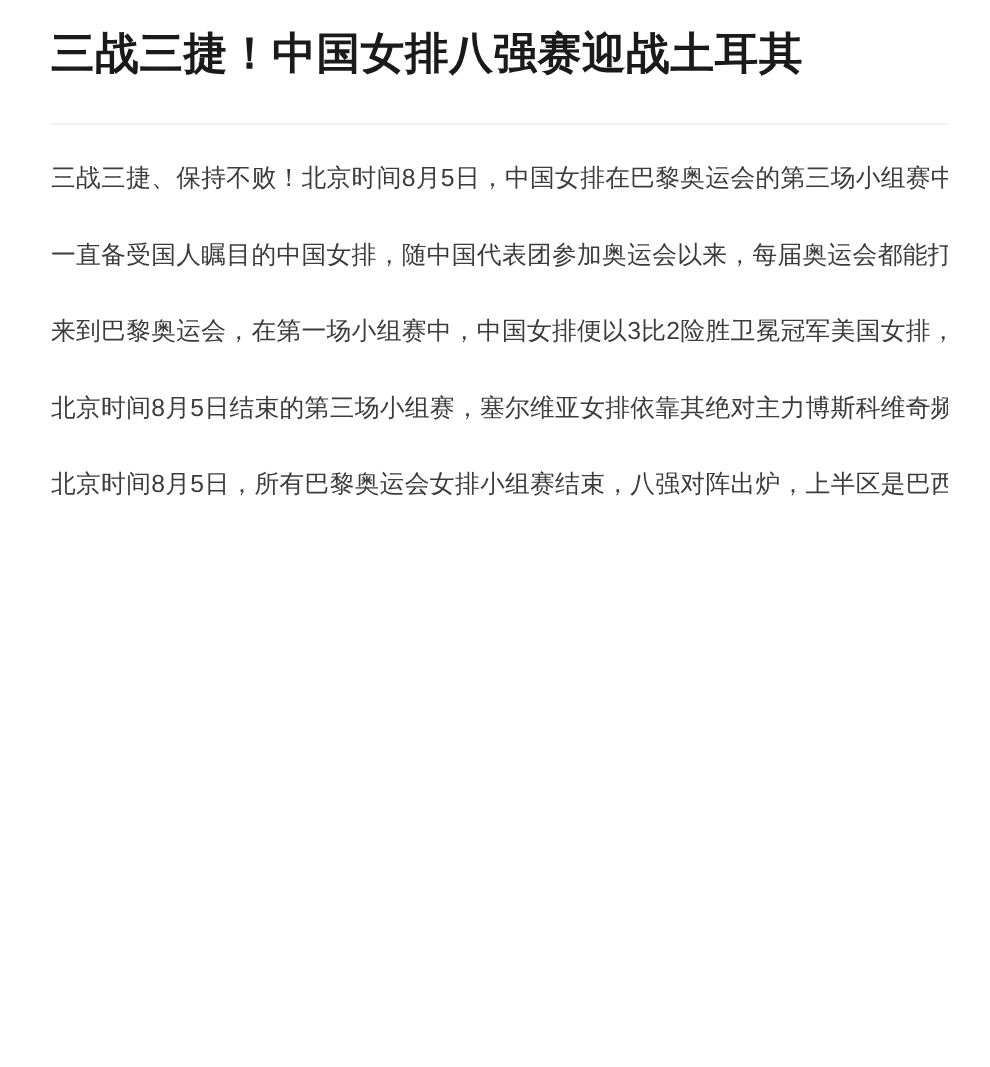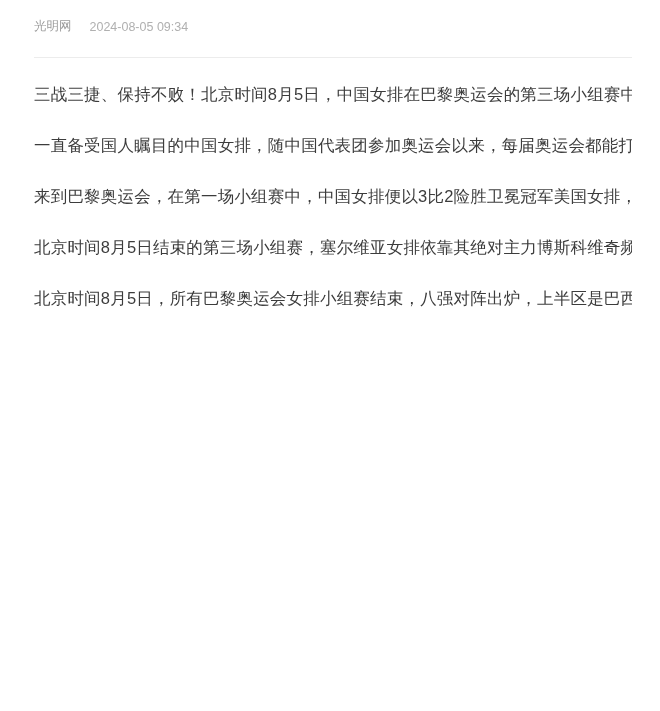--- a/index.html
+++ b/index.html
@@ -55,25 +55,22 @@
     letter-spacing: 0.2px;
     white-space: nowrap;
     overflow: hidden;
   }
 </style>
 </head>
 <body>
 
 <div class="article">
 
+  <h1 class="headline">三战三捷！中国女排八强赛迎战土耳其</h1>
 
-  <div class="meta">
-    <span class="source">光明网</span>
-    <span class="date">2024-08-05 09:34</span>
-  </div>
 
   <div class="divider"></div>
 
   <div class="body-text">
     <p>三战三捷、保持不败！北京时间8月5日，中国女排在巴黎奥运会的第三场小组赛中以3比1逆转塞尔维亚女排。</p>
     <p>一直备受国人瞩目的中国女排，随中国代表团参加奥运会以来，每届奥运会都能打入决赛圈：1984年洛杉矶奥运会获得金牌；1988年汉城奥运会获得铜牌；1996年亚特兰大奥运会获银牌；2000年悉尼奥运会获得第五；2004年雅典奥运会重夺金牌；2008年北京奥运会获得铜牌；2016年里约奥运会再夺金牌；2021年东京奥运会取得第九。</p>
     <p>来到巴黎奥运会，在第一场小组赛中，中国女排便以3比2险胜卫冕冠军美国女排，取得开门红。第二场小组赛，中国队直落三局轻松战胜东道主法国女排，提前小组出线晋级八强。</p>
     <p>北京时间8月5日结束的第三场小组赛，塞尔维亚女排依靠其绝对主力博斯科维奇频频得分，以25比21拿下首局。之后中国女排集中力量拦防博斯科维奇，局面开始扭转，中国女排以25比20、25比22连扳两局。第四局，中国女排在一度以15比10领先的情况下被对手追成23平。最后阶段出现了戏剧性场面，中国女排以24比23领先时，裁判先是判博斯科维奇扣球出界，中国球员以为获胜也已经下场，但随后经过鹰眼挑战确认是塞尔维亚女排打手出界，这一分被判给了塞尔维亚女排。双方重新回到场上，从24平打到27平。最后，李盈莹扣球连得两分，中国女排以29比27拿下了比赛。</p>
     <p>北京时间8月5日，所有巴黎奥运会女排小组赛结束，八强对阵出炉，上半区是巴西对多米尼加、美国对波兰，下半区是意大利对塞尔维亚、中国对土耳其。</p>
   </div>

